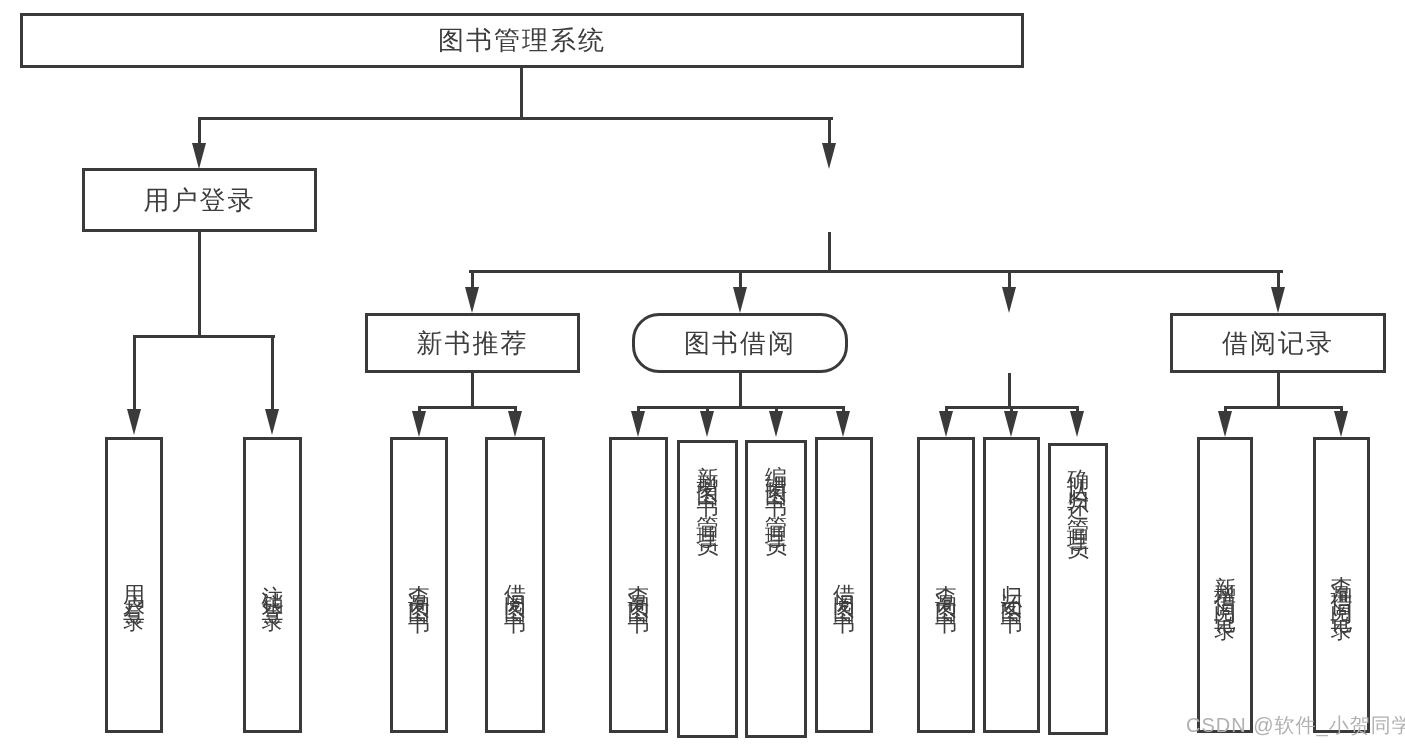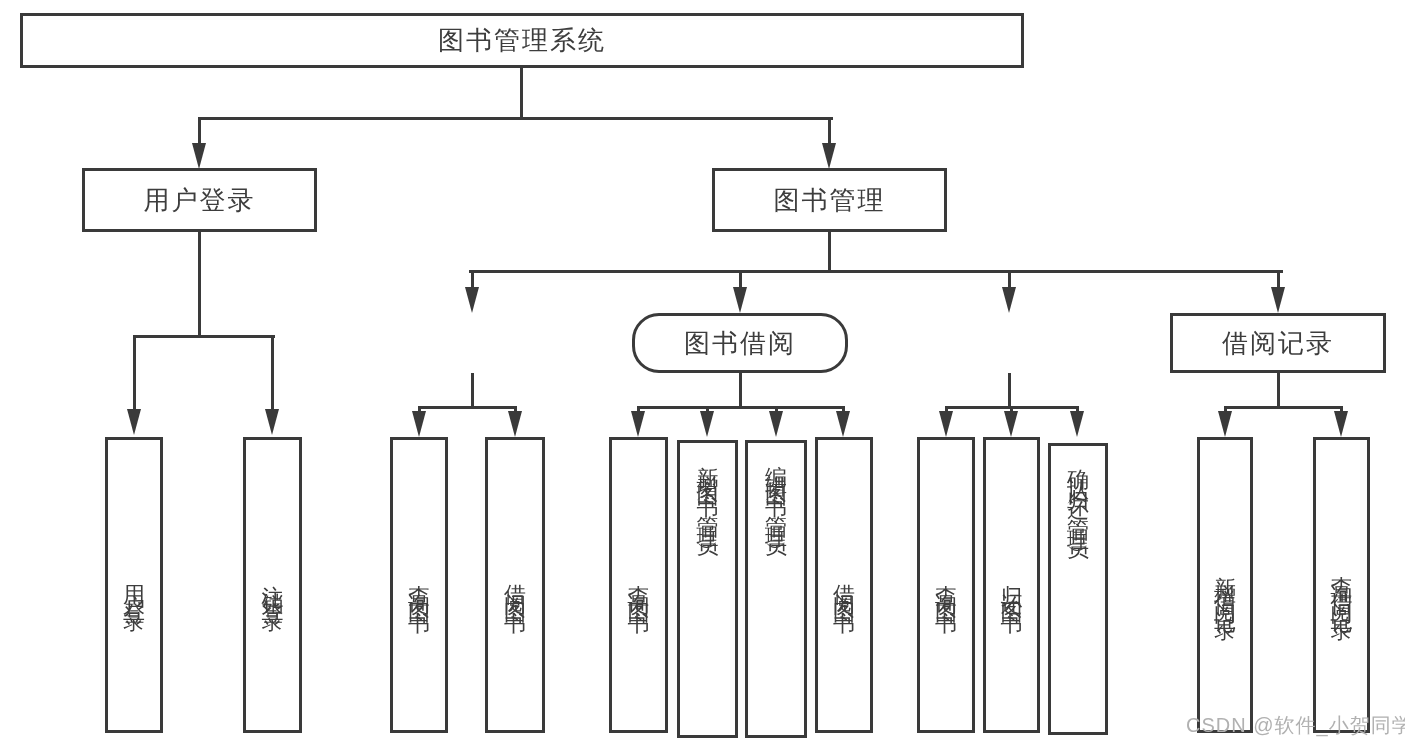--- a/index.html
+++ b/index.html
@@ -47,42 +47,42 @@
   <div class="vl" style="left:520px;top:68px;height:49px;"></div>
   <div class="hl" style="left:198px;top:117px;width:635px;"></div>
   <div class="vl" style="left:198px;top:117px;height:28px;"></div>
   <div class="arr" style="left:192px;top:143px;"></div>
   <div class="vl" style="left:828px;top:117px;height:28px;"></div>
   <div class="arr" style="left:822px;top:143px;"></div>
 
   <div class="hbox" style="left:82px;top:168px;width:235px;height:64px;">
     <span>用户登录</span>
   </div>
-  <div class="hbox" style="left:712px;top:168px;width:235px;height:64px;">
-    <span>图书管理</span>
-  </div>
 
   <div class="vl" style="left:198px;top:232px;height:105px;"></div>
   <div class="hl" style="left:133px;top:335px;width:142px;"></div>
   <div class="vl" style="left:133px;top:335px;height:76px;"></div>
   <div class="arr" style="left:127px;top:409px;"></div>
   <div class="vl" style="left:271px;top:335px;height:76px;"></div>
   <div class="arr" style="left:265px;top:409px;"></div>
 
   <div class="vl" style="left:828px;top:232px;height:40px;"></div>
   <div class="hl" style="left:469px;top:270px;width:814px;"></div>
   <div class="vl" style="left:471px;top:270px;height:18px;"></div>
   <div class="arr" style="left:465px;top:287px;"></div>
   <div class="vl" style="left:739px;top:270px;height:18px;"></div>
   <div class="arr" style="left:733px;top:287px;"></div>
   <div class="vl" style="left:1008px;top:270px;height:18px;"></div>
   <div class="arr" style="left:1002px;top:287px;"></div>
   <div class="vl" style="left:1277px;top:270px;height:18px;"></div>
   <div class="arr" style="left:1271px;top:287px;"></div>
 
+  <div class="hbox" style="left:365px;top:313px;width:215px;height:60px;">
+    <span>新书推荐</span>
+  </div>
   <div class="hbox" style="left:632px;top:313px;width:216px;height:60px;border-radius:27px;">
     <span>图书借阅</span>
   </div>
   <div class="hbox" style="left:1170px;top:313px;width:216px;height:60px;">
     <span>借阅记录</span>
   </div>
 
   <div class="vl" style="left:471px;top:373px;height:36px;"></div>
   <div class="hl" style="left:418px;top:406px;width:99px;"></div>
   <div class="vl" style="left:418px;top:406px;height:8px;"></div>

